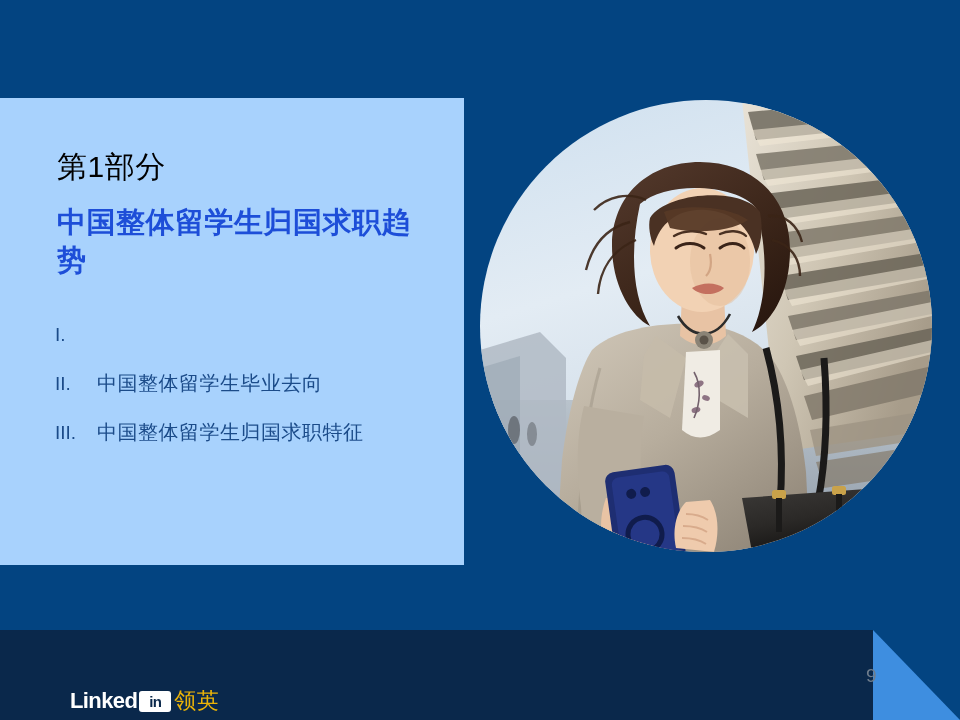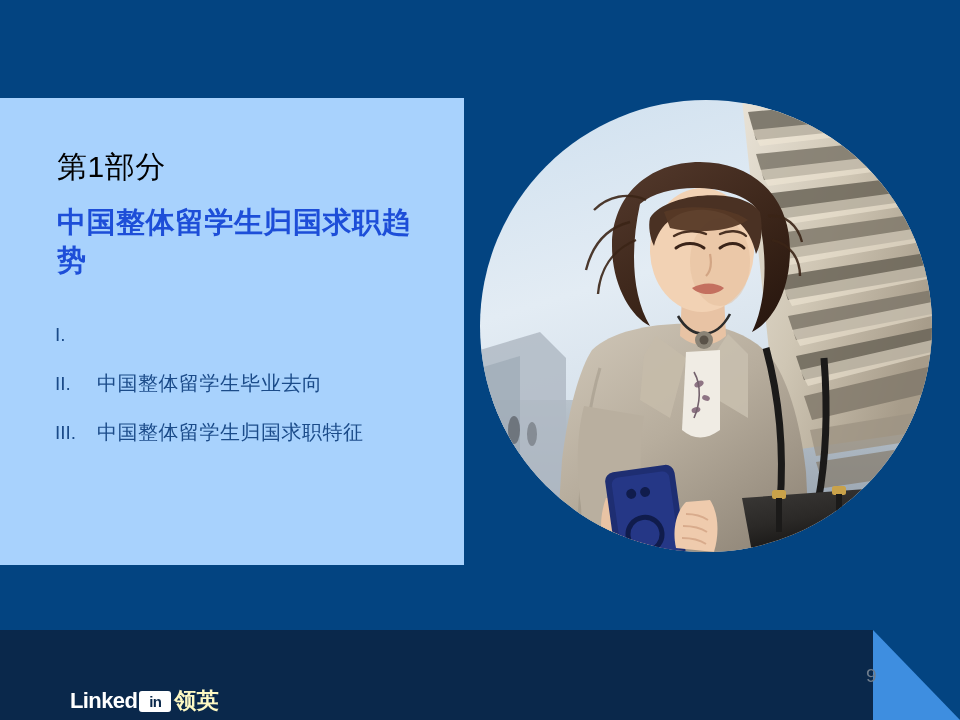--- a/index.html
+++ b/index.html
@@ -132,23 +132,23 @@
     background: #ffffff;
     border-radius: 3px;
     color: #0a284b;
     font-size: 15px;
     font-weight: bold;
     margin: 0 3px 0 2px;
     line-height: 1;
     letter-spacing: -0.5px;
   }
   .logo-cn {
-    color: #fef9c3;
+    color: #eab308;
     font-size: 22px;
-    font-weight: bold;
+    font-weight: normal;
     letter-spacing: 0.5px;
     line-height: 1;
   }
 
   
   #page-number {
     position: absolute;
     left: 866px;
     top: 666px;
     font-size: 19px;

